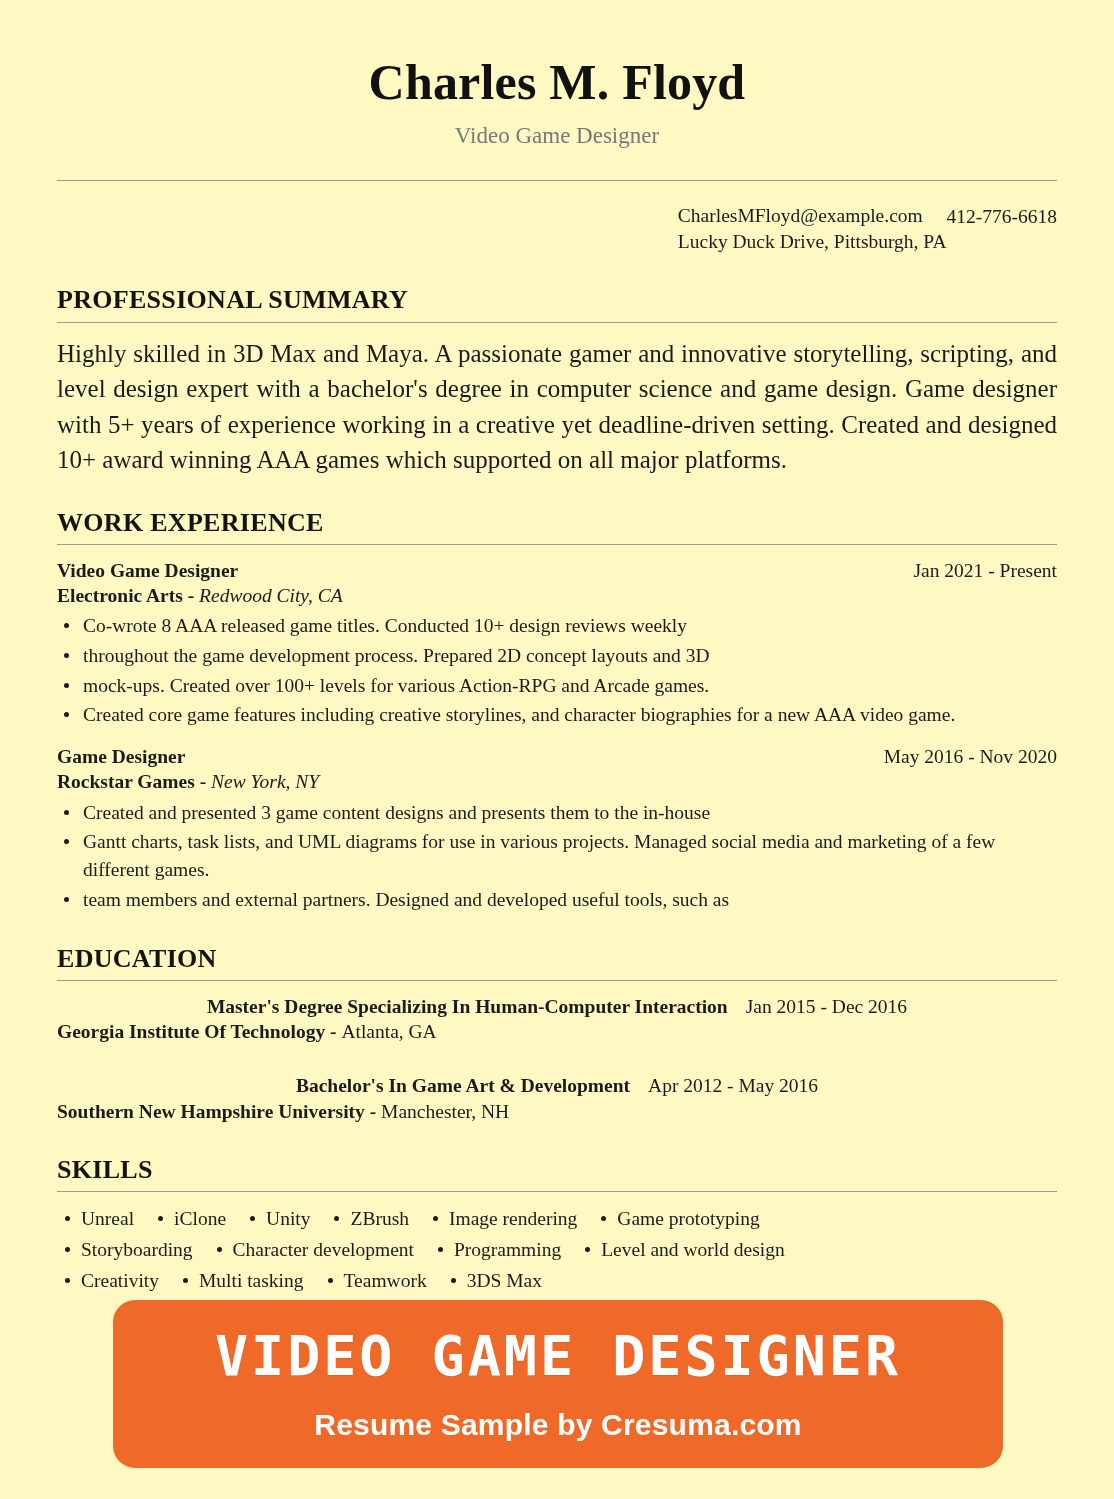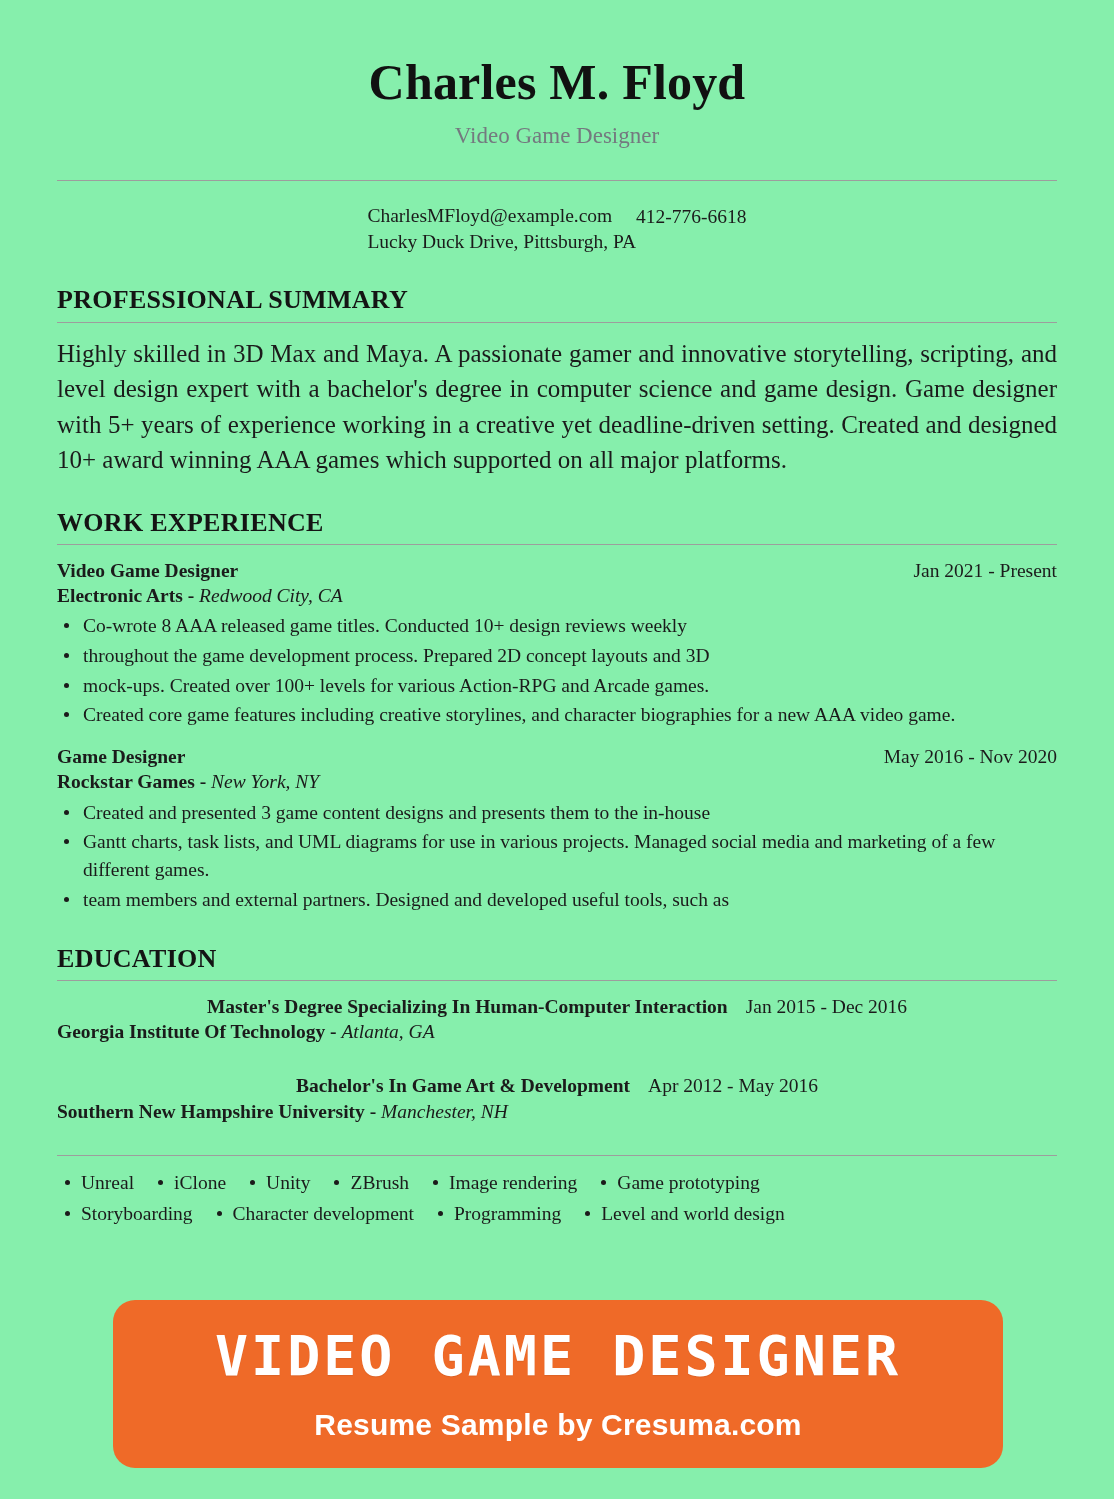--- a/index.html
+++ b/index.html
@@ -14,21 +14,21 @@
     height: 1499px;
     font-family: "Liberation Serif", "DejaVu Serif", serif;
     color: #1b1b1b;
     overflow: hidden;
   }
 
   .page {
     position: relative;
     width: 1114px;
     height: 1499px;
-    background: #86efac;
+    background: #fef9c3;
     padding: 0 57px;
   }
 
   
   .header {
     padding-top: 56px;
     text-align: center;
   }
   .full-name {
     font-family: "Liberation Serif", "DejaVu Serif", serif;
@@ -51,21 +51,21 @@
     height: 1px;
     background: #9d9d9d;
     margin: 0;
     border: 0;
   }
   .header-rule { margin-top: 32px; }
 
   
   .contact {
     display: flex;
-    justify-content: center;
+    justify-content: flex-end;
     align-items: flex-start;
     padding-top: 22px;
   }
   .contact-left {
     font-size: 19.5px;
     line-height: 1.35;
   }
   .contact-line { display: block; }
   .contact-right {
     font-size: 19.5px;
@@ -176,21 +176,20 @@
     text-align: right;
     padding-left: 18px;
   }
   .edu-school {
     font-size: 19.5px;
     font-weight: bold;
     line-height: 1.32;
   }
   .edu-school .loc {
     font-weight: normal;
-    font-style: italic;
   }
 
   
   .skills-rows { margin-top: 2px; }
   .skills-row {
     display: flex;
     flex-wrap: nowrap;
     margin-bottom: 4px;
   }
   .skill-item {
@@ -328,36 +327,43 @@
         <div class="edu-degree-name">Bachelor's In Game Art &amp; Development</div>
         <div class="edu-dates">Apr 2012 - May 2016</div>
       </div>
       <div class="edu-school">
         <span>Southern New Hampshire University</span><span> - </span><span class="loc">Manchester, NH</span>
       </div>
     </div>
   </div>
 
   <div class="section">
+    <h2 class="section-title">SKILLS</h2>
     <div class="section-rule"></div>
     <div class="skills-rows">
       <div class="skills-row">
         <span class="skill-item">Unreal</span>
         <span class="skill-item">iClone</span>
         <span class="skill-item">Unity</span>
         <span class="skill-item">ZBrush</span>
         <span class="skill-item">Image rendering</span>
         <span class="skill-item">Game prototyping</span>
       </div>
       <div class="skills-row">
         <span class="skill-item">Storyboarding</span>
         <span class="skill-item">Character development</span>
         <span class="skill-item">Programming</span>
         <span class="skill-item">Level and world design</span>
       </div>
+      <div class="skills-row">
+        <span class="skill-item">Creativity</span>
+        <span class="skill-item">Multi tasking</span>
+        <span class="skill-item">Teamwork</span>
+        <span class="skill-item">3DS Max</span>
+      </div>
     </div>
   </div>
 
   <div class="banner">
     <div class="banner-title">VIDEO GAME DESIGNER</div>
     <div class="banner-subtitle">Resume Sample by Cresuma.com</div>
   </div>
 
 </div>
 

